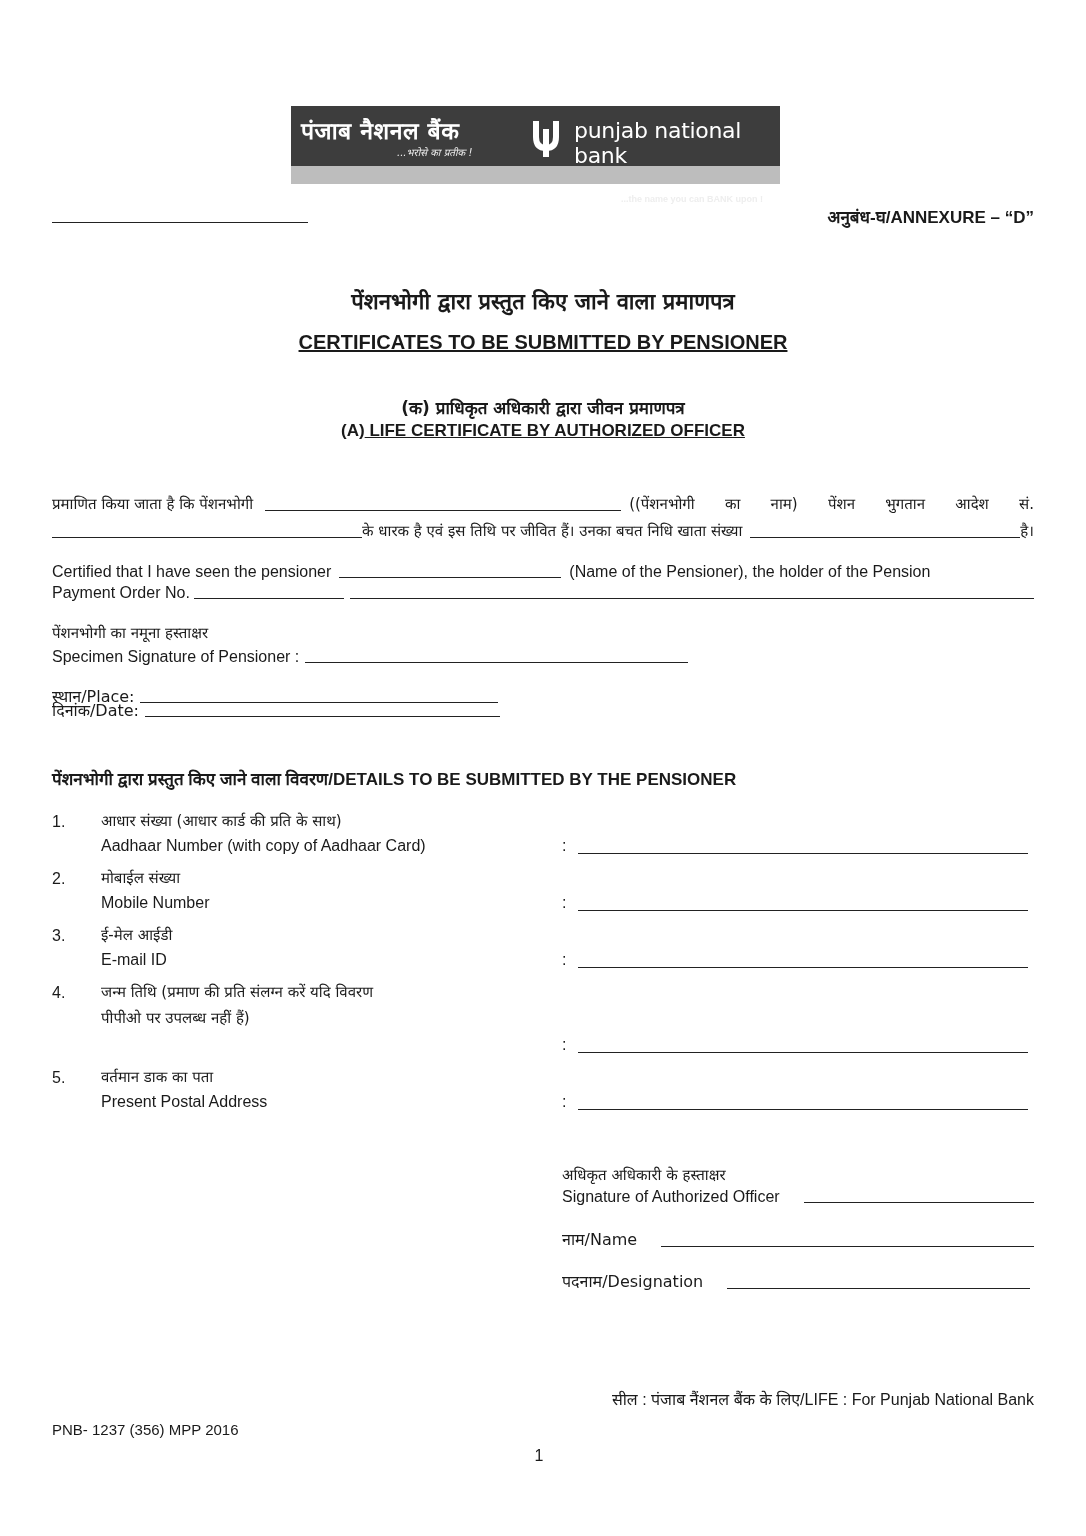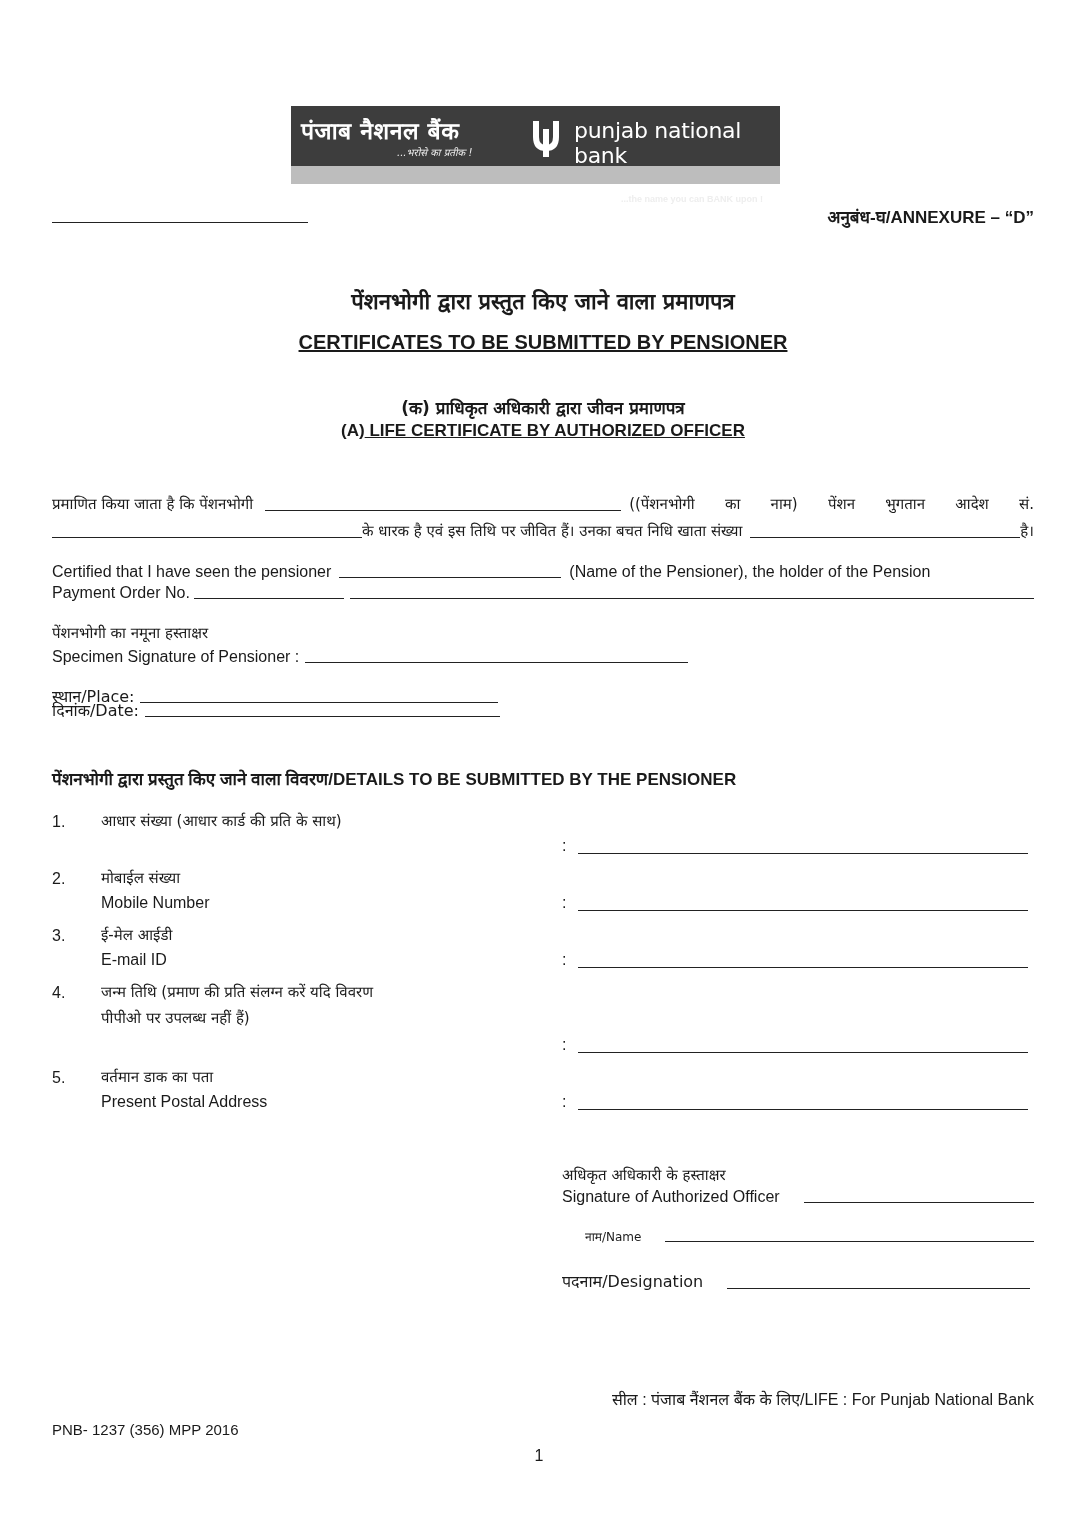--- a/index.html
+++ b/index.html
@@ -103,20 +103,21 @@
 <div class="abs para flex" style="top:687px;width:448px;margin-top:13px;">
   <span class="hi" style="font-size:16px;">दिनांक/Date:</span>
   <span class="grow" style="margin-left:6px;"></span>
 </div>
 
 <div class="abs details-head">पेंशनभोगी द्वारा प्रस्तुत किए जाने वाला विवरण/DETAILS TO BE SUBMITTED BY THE PENSIONER</div>
 
 <div class="abs item" style="top:810px;height:48px;">
   <span class="num">1.</span>
   <span class="txt hi">आधार संख्या (आधार कार्ड की प्रति के साथ)</span>
+  <span class="txt" style="top:24px;">Aadhaar Number (with copy of Aadhaar Card)</span>
   <span class="colon" style="top:24px;">:</span>
   <span class="field" style="top:42px;"></span>
 </div>
 
 <div class="abs item" style="top:867px;height:48px;">
   <span class="num">2.</span>
   <span class="txt hi">मोबाईल संख्या</span>
   <span class="txt" style="top:24px;">Mobile Number</span>
   <span class="colon" style="top:24px;">:</span>
   <span class="field" style="top:42px;"></span>
@@ -145,21 +146,21 @@
   <span class="colon" style="top:24px;">:</span>
   <span class="field" style="top:42px;"></span>
 </div>
 
 <div class="abs hi" style="left:562px;top:1164px;">अधिकृत अधिकारी के हस्ताक्षर</div>
 <div class="abs officer flex" style="top:1188px;">
   <span>Signature of Authorized Officer</span>
   <span class="grow" style="margin-bottom:3px;"></span>
 </div>
 <div class="abs officer flex" style="top:1228px;">
-  <span class="hi" style="font-size:12px;margin-left:23px;">नाम/Name</span>
+  <span class="hi" style="font-size:16px;">नाम/Name</span>
   <span class="grow" style="margin-bottom:3px;"></span>
 </div>
 <div class="abs officer flex" style="top:1270px;width:468px;">
   <span class="hi" style="font-size:16px;">पदनाम/Designation</span>
   <span class="grow" style="margin-bottom:3px;"></span>
 </div>
 
 <div class="abs seal">सील : पंजाब नैंशनल बैंक के लिए/LIFE : For Punjab National Bank</div>
 <div class="abs footer-code">PNB- 1237 (356) MPP 2016</div>
 <div class="abs page-num">1</div>

